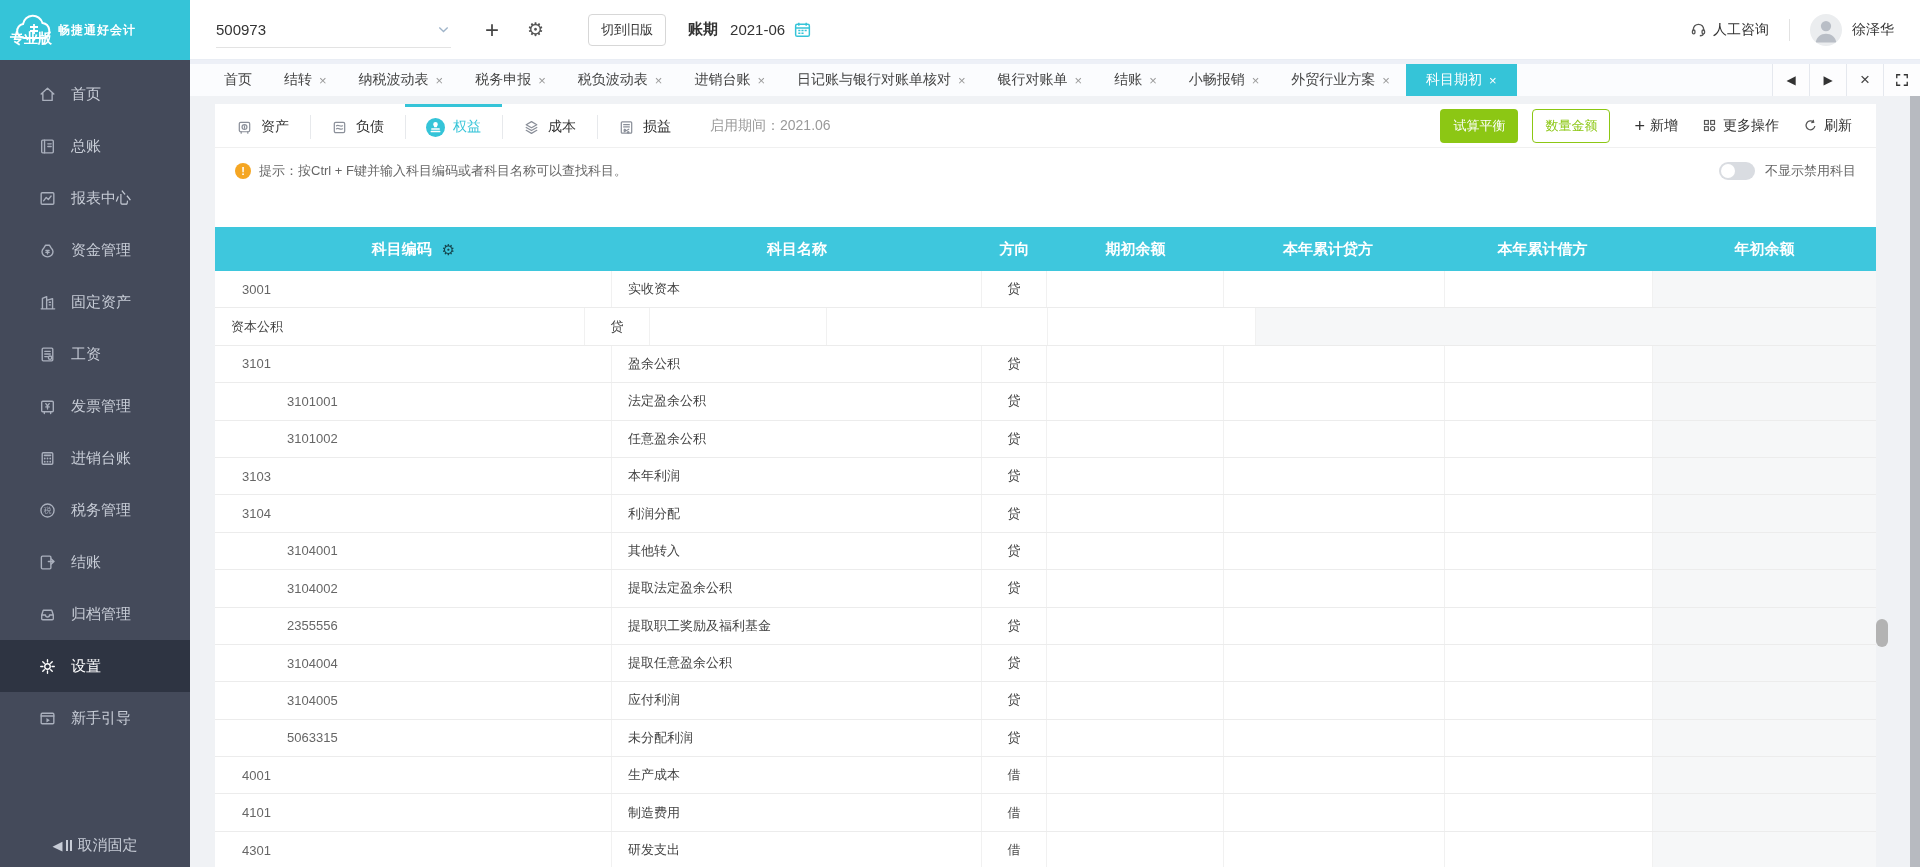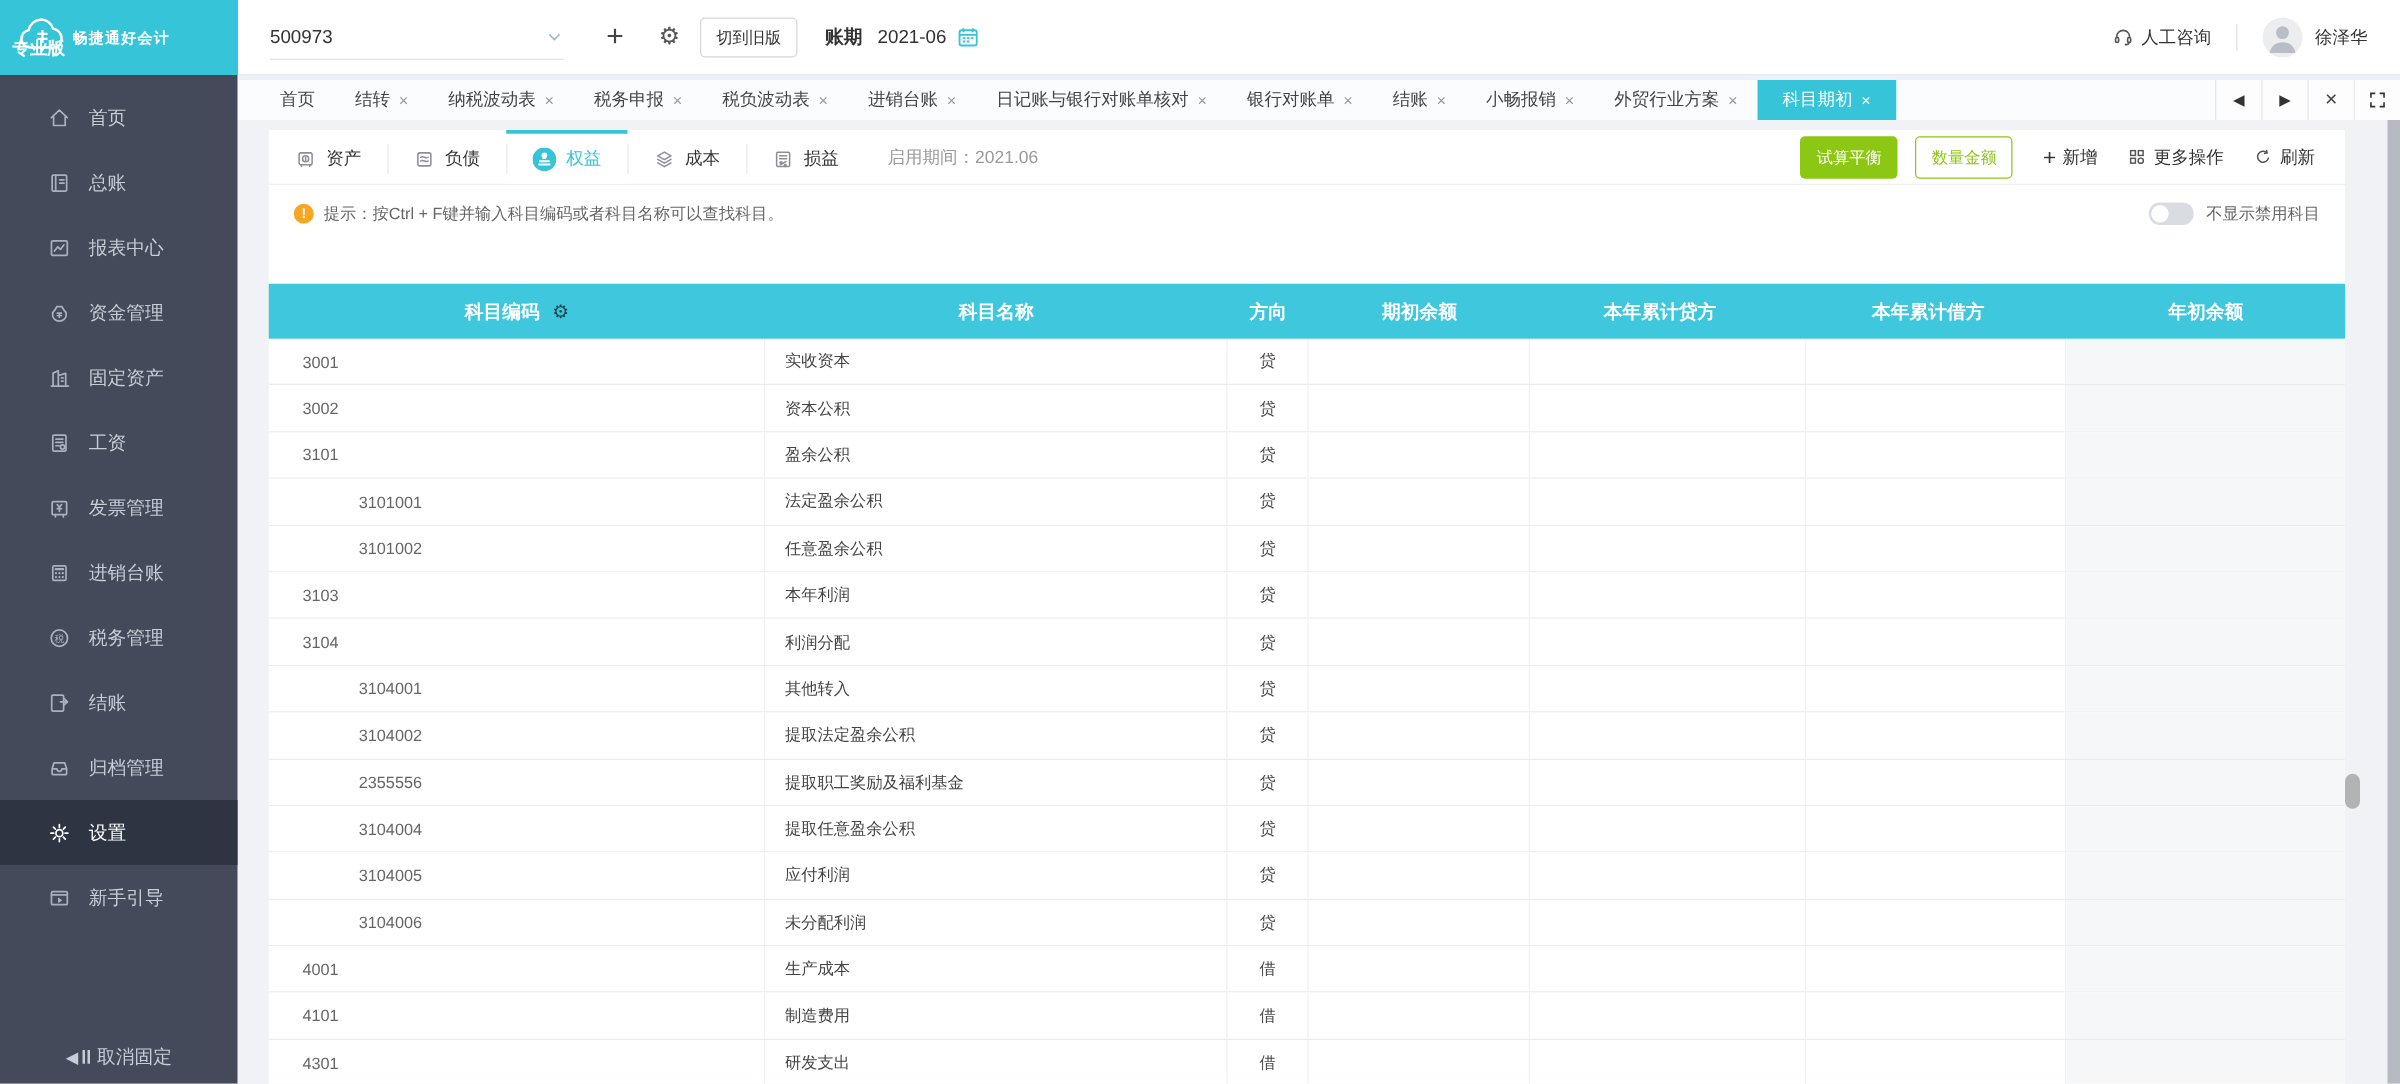--- a/index.html
+++ b/index.html
@@ -28,21 +28,21 @@
   .main { flex:1; display:flex; flex-direction:column; min-width:0; }
 
   
   .topbar { height:60px; background:#fff; display:flex; align-items:center; border-bottom:1px solid #e9edf4; padding:0 26px; flex-shrink:0; }
   .company-select { width:235px; display:flex; align-items:center; justify-content:space-between; border-bottom:1px solid #e3e3e3; padding-bottom:9px; margin-top:10px; cursor:pointer; }
   .company-name { font-size:15px; color:#333; }
   .chevron { width:15px; height:15px; color:#9fb4c9; }
   .chevron svg { width:100%; height:100%; }
   .tb-plus { font-size:24px; font-weight:300; color:#444; margin-left:34px; cursor:pointer; line-height:1; }
   .tb-gear { font-size:19px; color:#555; margin-left:28px; cursor:pointer; line-height:1; }
-  .switch-old { margin-left:16px; border:1px solid #d7d7d7; border-radius:4px; background:#fff; color:#333; font-size:13px; padding:6px 12px; cursor:pointer; font-family:Liberation Sans, sans-serif; }
+  .switch-old { margin-left:44px; border:1px solid #d7d7d7; border-radius:4px; background:#fff; color:#333; font-size:13px; padding:6px 12px; cursor:pointer; font-family:Liberation Sans, sans-serif; }
   .period-group { display:flex; align-items:center; margin-left:22px; }
   .period-label { font-size:15px; color:#333; font-weight:bold; }
   .period-value { font-size:15px; color:#333; margin-left:12px; }
   .cal-ico { width:19px; height:19px; color:#35c4d8; margin-left:8px; cursor:pointer; }
   .cal-ico svg { width:100%; height:100%; }
   .topbar-right { margin-left:auto; display:flex; align-items:center; }
   .support { display:flex; align-items:center; color:#333; font-size:14px; cursor:pointer; }
   .support .ico { width:17px; height:17px; margin-right:6px; color:#555; }
   .support .ico svg { width:100%; height:100%; }
   .tb-divider { width:1px; height:22px; background:#e2e2e2; margin:0 20px; }
@@ -466,23 +466,20 @@
                 </div>
     <div class="td c-dir">
                   <span class="v-dir">贷</span>
                 </div>
     <div class="td c-open"></div>
     <div class="td c-debit"></div>
     <div class="td c-credit"></div>
     <div class="td c-init"></div>
   </div>
               <div class="tr">
-    <div class="td c-code">
-                  <span class="v-code">3002</span>
-                </div>
     <div class="td c-name">
                   <span class="v-name">资本公积</span>
                 </div>
     <div class="td c-dir">
                   <span class="v-dir">贷</span>
                 </div>
     <div class="td c-open"></div>
     <div class="td c-debit"></div>
     <div class="td c-credit"></div>
     <div class="td c-init"></div>
@@ -632,21 +629,21 @@
     <div class="td c-dir">
                   <span class="v-dir">贷</span>
                 </div>
     <div class="td c-open"></div>
     <div class="td c-debit"></div>
     <div class="td c-credit"></div>
     <div class="td c-init"></div>
   </div>
               <div class="tr child">
     <div class="td c-code">
-                  <span class="v-code">3104006</span>
+                  <span class="v-code">5063315</span>
                 </div>
     <div class="td c-name">
                   <span class="v-name">未分配利润</span>
                 </div>
     <div class="td c-dir">
                   <span class="v-dir">贷</span>
                 </div>
     <div class="td c-open"></div>
     <div class="td c-debit"></div>
     <div class="td c-credit"></div>

